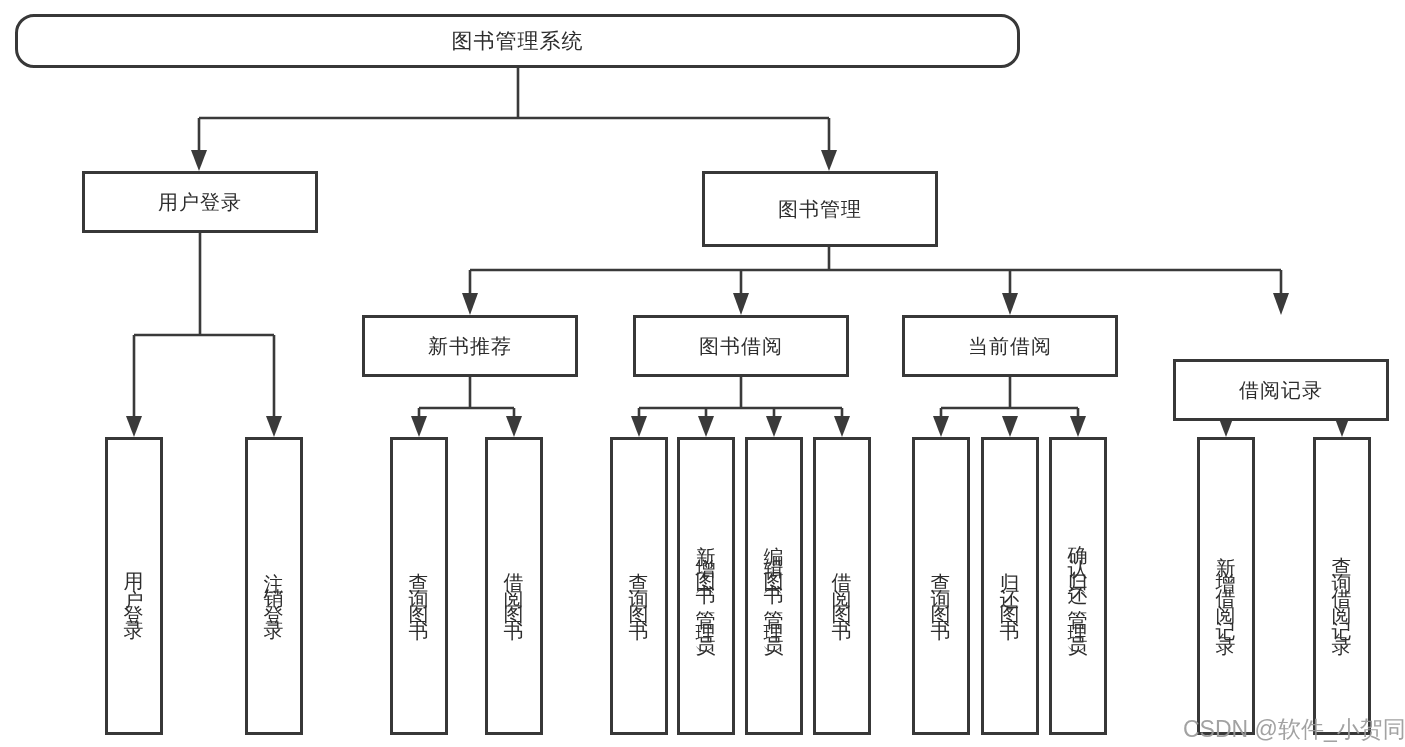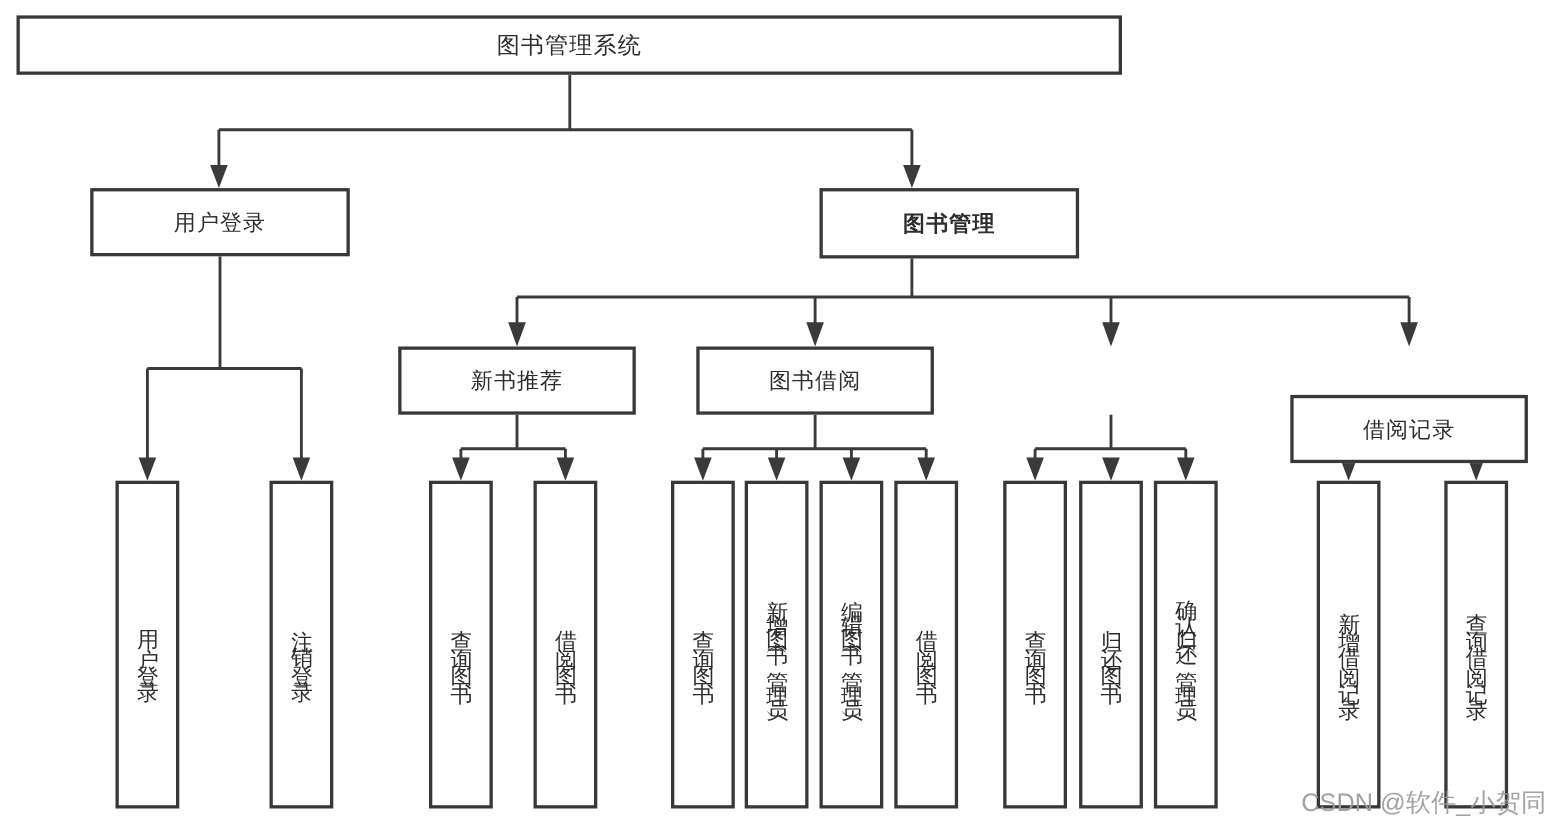--- a/index.html
+++ b/index.html
@@ -43,20 +43,21 @@
     align-items: center;
     justify-content: center;
     color: #2d2d2d;
   }
   .h-node {
     font-size: 20px;
     letter-spacing: 1px;
   }
   .root-node {
     font-size: 21px;
+    border-radius: 19px;
   }
   .v-node {
     writing-mode: vertical-rl;
     text-orientation: mixed;
     font-size: 20px;
     letter-spacing: 16px;
     line-height: 1;
     padding-top: 6px;
   }
   .v-node.long {
@@ -111,24 +112,25 @@
     <polygon points="1070,416 1086,416 1078,437"></polygon>
 
     <path d="M1281 377 V408 M1226 408 H1342 M1226 408 V419 M1342 408 V419"></path>
     <polygon points="1218,416 1234,416 1226,437"></polygon>
     <polygon points="1334,416 1350,416 1342,437"></polygon>
   </svg>
 
   <div class="node h-node root-node" style="left:15px; top:14px; width:1005px; height:54px;">图书管理系统</div>
 
   <div class="node h-node" style="left:82px; top:171px; width:236px; height:62px;">用户登录</div>
-  <div class="node h-node" style="left:745px; top:171px; width:236px; height:64px;font-weight:bold;">图书管理</div>
+  <div class="node h-node" style="left:702px; top:171px; width:236px; height:76px;">图书管理</div>
 
   <div class="node h-node" style="left:633px; top:315px; width:216px; height:62px;">图书借阅</div>
   <div class="node h-node" style="left:362px; top:315px; width:216px; height:62px;">新书推荐</div>
+  <div class="node h-node" style="left:902px; top:315px; width:216px; height:62px;">当前借阅</div>
   <div class="node h-node" style="left:1173px; top:315px; width:216px; height:62px;margin-top:44px;">借阅记录</div>
 
   <div class="node v-node" style="left:105px; top:437px; width:58px; height:298px;">用户登录</div>
   <div class="node v-node" style="left:245px; top:437px; width:58px; height:298px;">注销登录</div>
 
   <div class="node v-node" style="left:390px; top:437px; width:58px; height:298px;">查询图书</div>
   <div class="node v-node" style="left:485px; top:437px; width:58px; height:298px;">借阅图书</div>
 
   <div class="node v-node" style="left:610px; top:437px; width:58px; height:298px;">查询图书</div>
   <div class="node v-node long" style="left:677px; top:437px; width:58px; height:298px;">新增图书（管理员）</div>

